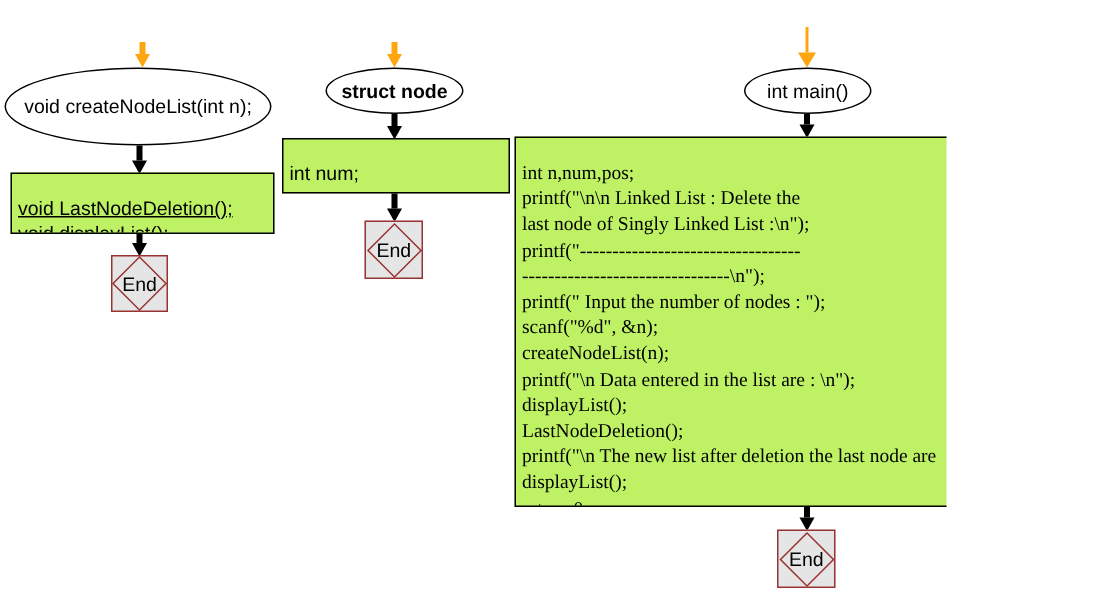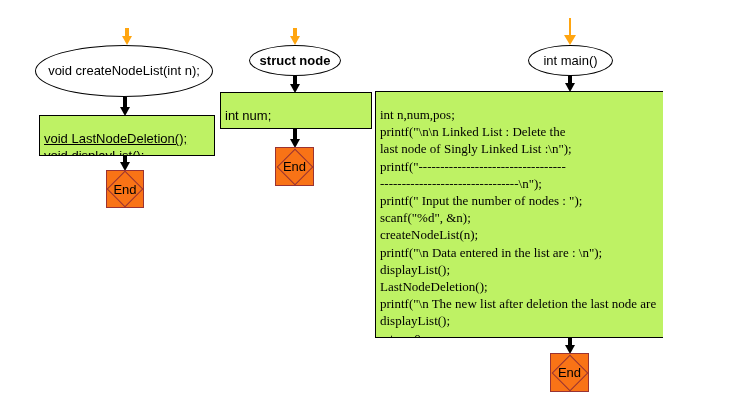--- a/index.html
+++ b/index.html
@@ -5,21 +5,20 @@
   html, body { margin: 0; padding: 0; background: #ffffff; }
   #canvas {
     position: relative;
     width: 631px;
     height: 408px;
     background: #ffffff;
     font-family: "Liberation Sans", sans-serif;
     font-size: 13px;
     color: #000000;
     overflow: hidden;
-    margin-left: 32px;
   }
   .node { position: absolute; box-sizing: border-box; }
   .ellipse {
     border: 1px solid #000000;
     border-radius: 50%;
     display: flex;
     align-items: center;
     justify-content: center;
     text-align: center;
     line-height: 16px;
@@ -59,21 +58,21 @@
   .varrow.orange.thin .head {
     border-left: 6px solid transparent;
     border-right: 6px solid transparent;
     border-top: 10px solid #FFA510;
   }
   
   .end-node {
     position: absolute;
     box-sizing: border-box;
     border: 1px solid #993333;
-    background: #f97316;
+    background: #e5e5e5;
   }
   .end-diamond {
     position: absolute;
     left: 50%; top: 50%;
     width: 26px; height: 26px;
     border: 1px solid #993333;
     transform: translate(-50%, -50%) rotate(45deg);
     box-sizing: border-box;
   }
   .end-label {

